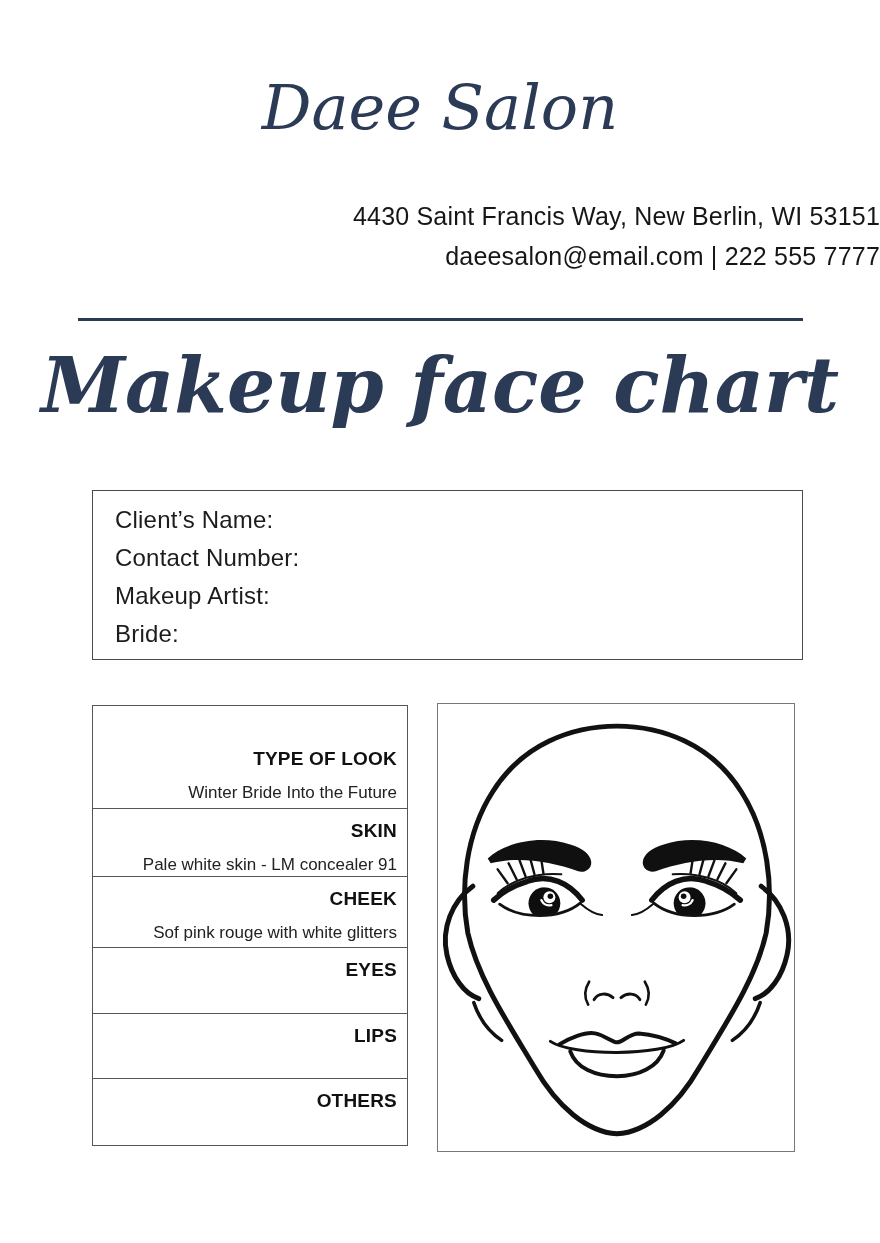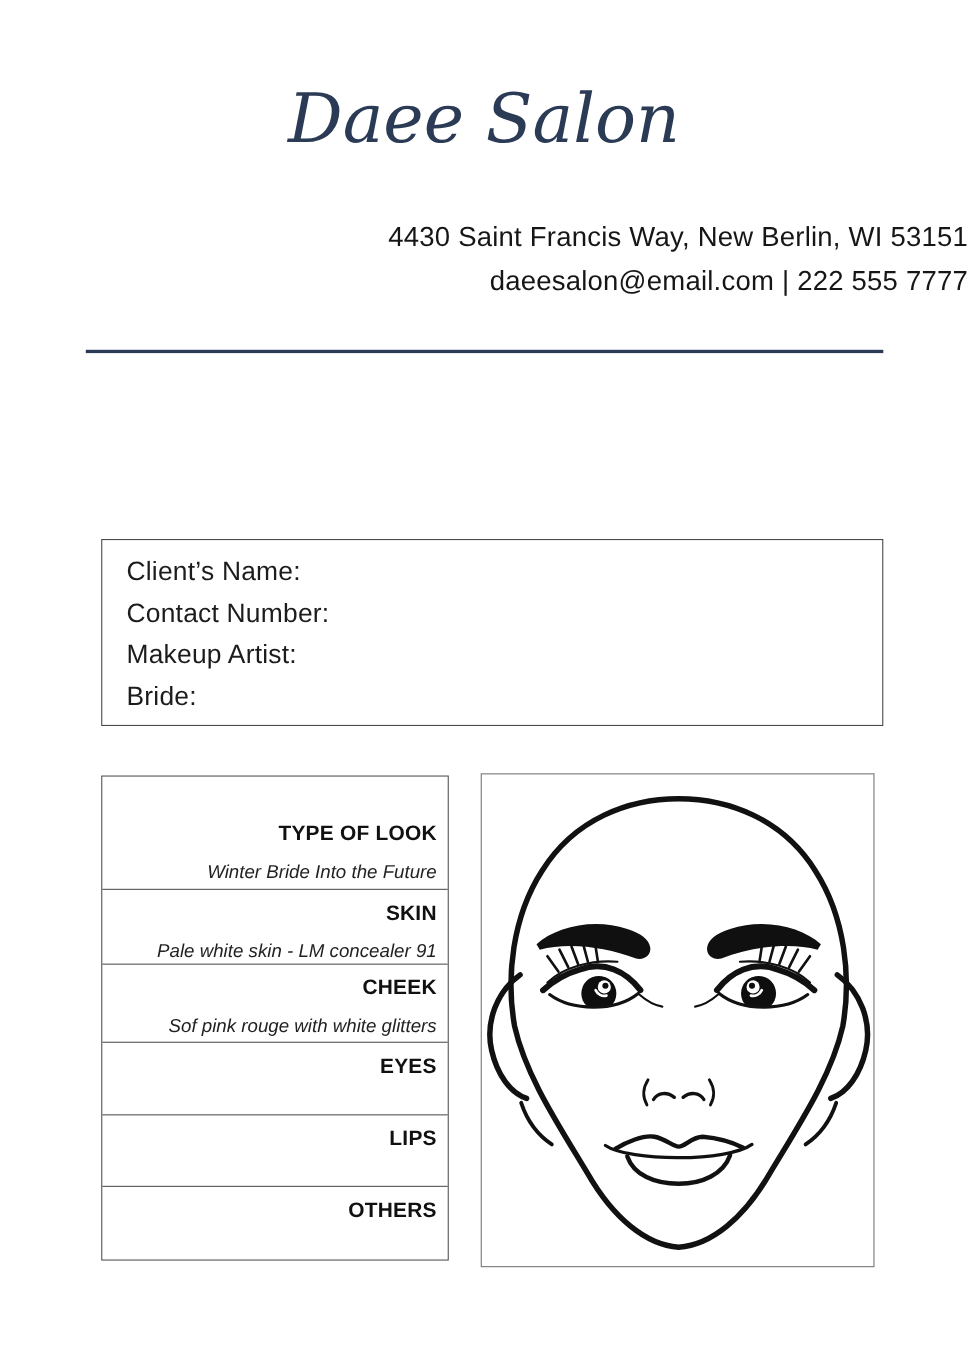--- a/index.html
+++ b/index.html
@@ -58,21 +58,21 @@
     box-sizing:border-box;
     border-bottom:1.5px solid #555555;
     padding:11px 10px 0 13px;
   }
   .look-row:last-child{border-bottom:none;}
   .look-row.first{padding-top:42px;}
   .look-label{
     font-size:19px;font-weight:bold;color:#111111;letter-spacing:.2px;
   }
   .look-value{
-    font-size:17px;font-style:italic;color:#222222;margin-top:13px;
+    font-size:17px;color:#222222;margin-top:13px;
   }
   .face-box{
     position:absolute;left:437px;top:703px;
     width:358px;height:449px;
     border:1.5px solid #777777;
     box-sizing:border-box;
     background:#fff;
   }
   .face-box svg{position:absolute;left:0;top:0;width:100%;height:100%;}
 </style>
@@ -83,20 +83,21 @@
 
   <div class="script-text salon-name">Daee Salon</div>
 
   <div class="header-contact">
     <div>4430 Saint Francis Way, New Berlin, WI 53151</div>
     <div>daeesalon@email.com | 222 555 7777</div>
   </div>
 
   <div class="divider"></div>
 
+  <div class="script-text doc-title">Makeup face chart</div>
 
   <div class="client-box">
     <div class="client-field">Client’s Name:</div>
     <div class="client-field">Contact Number:</div>
     <div class="client-field">Makeup Artist:</div>
     <div class="client-field">Bride:</div>
   </div>
 
   <div class="look-table">
     <div class="look-row first" style="height:103px">

